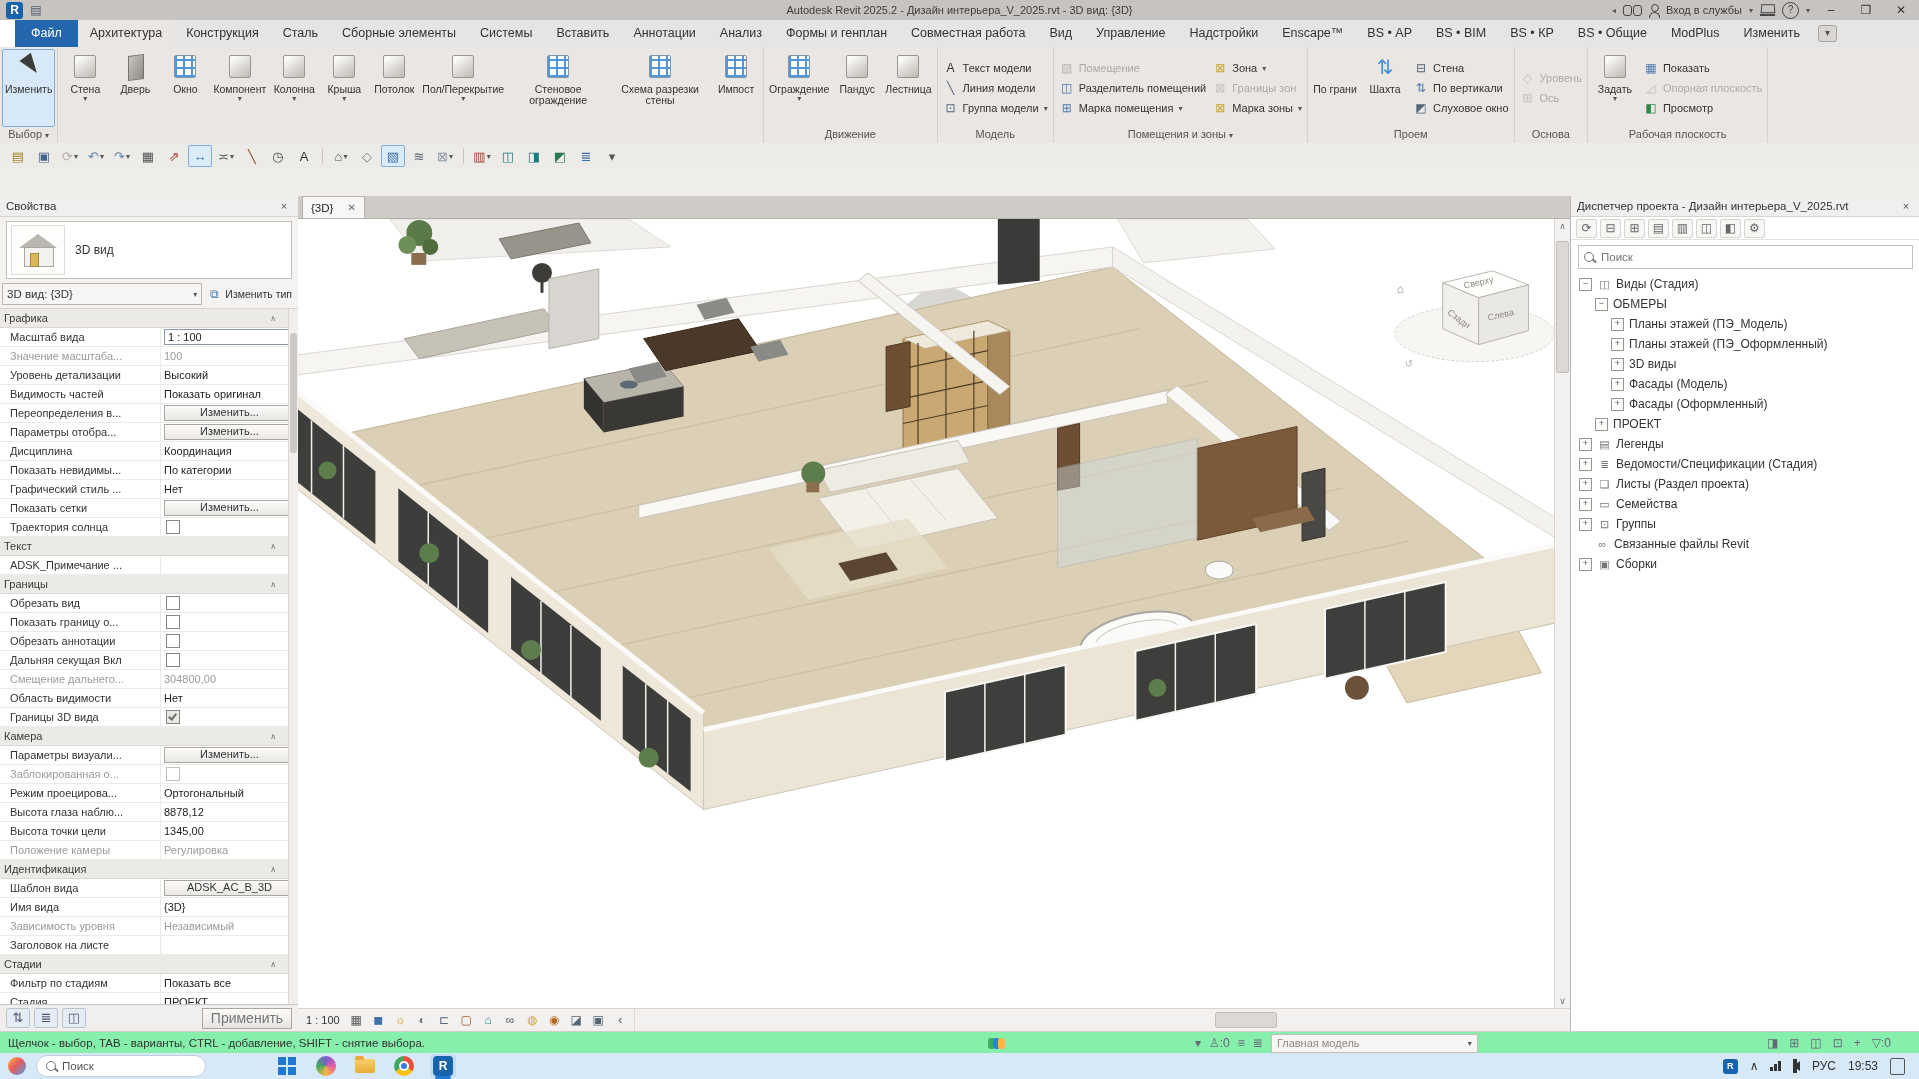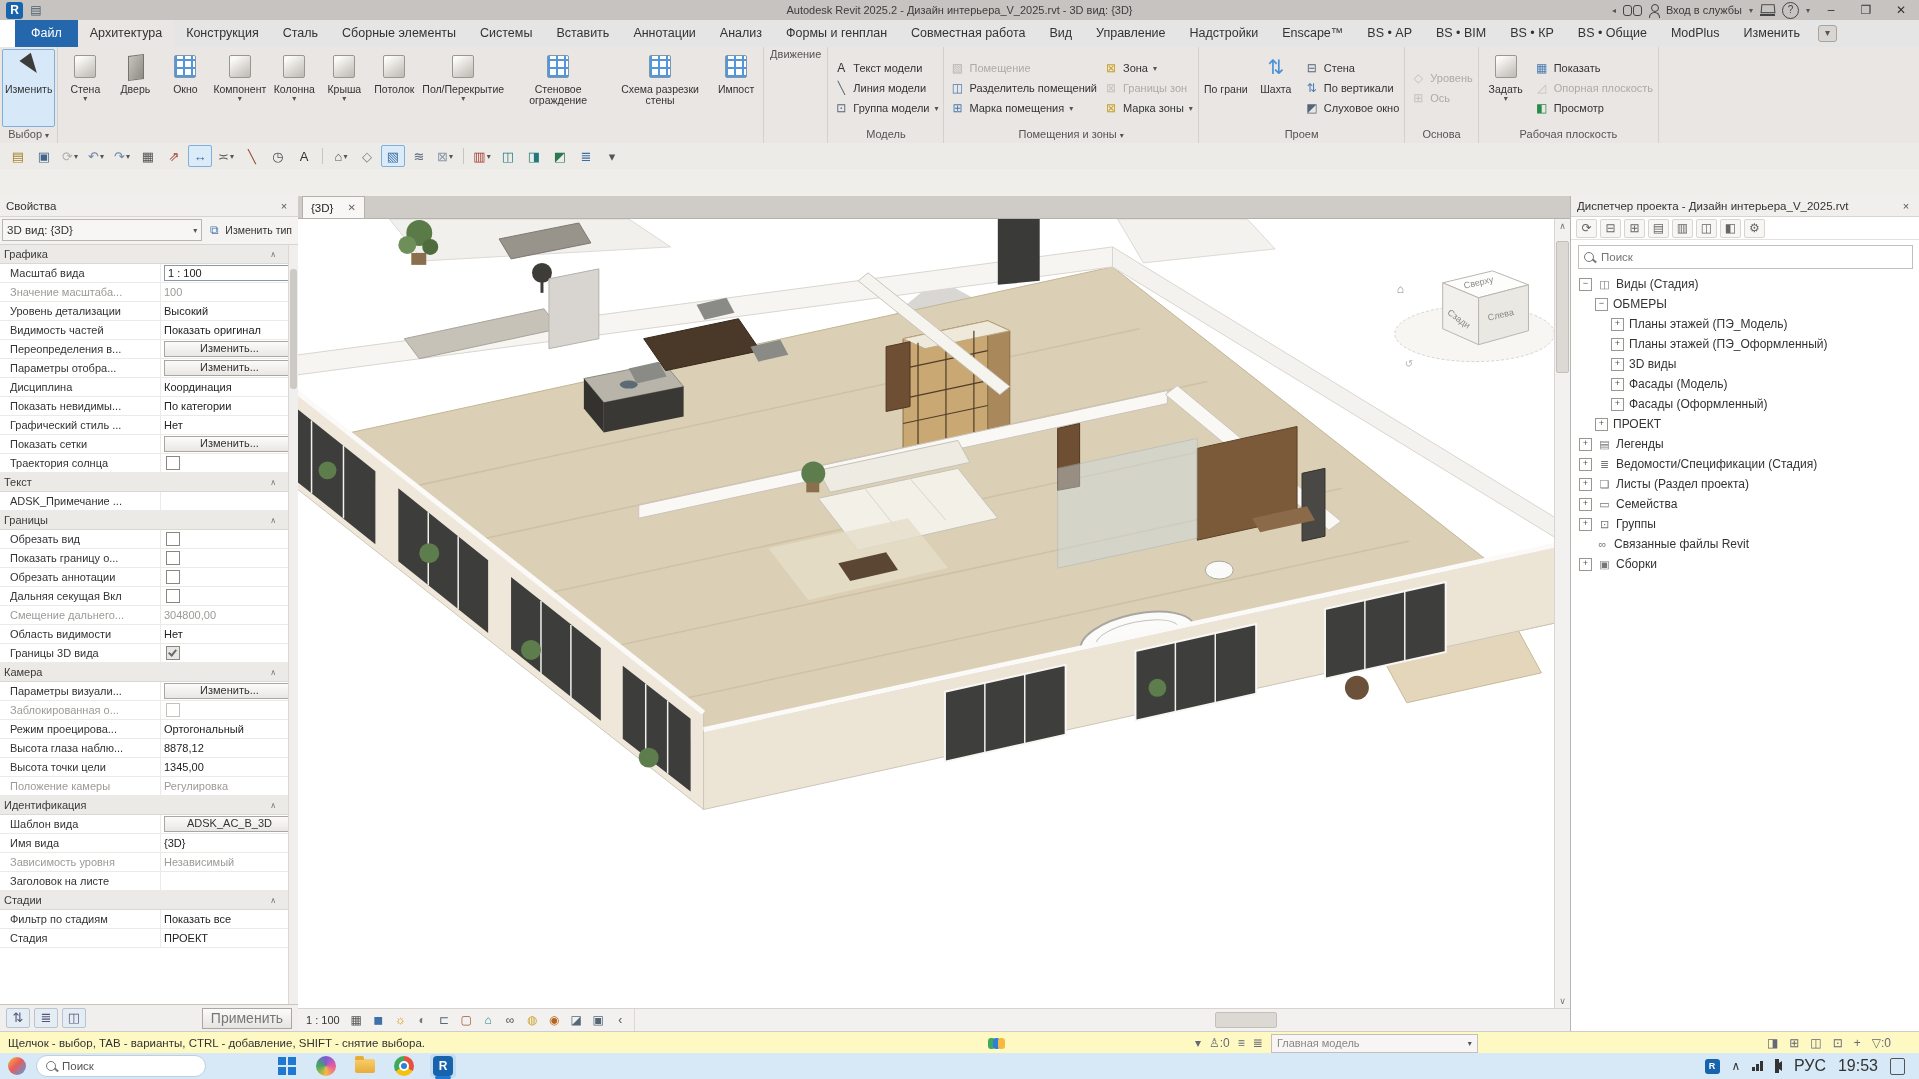--- a/index.html
+++ b/index.html
@@ -127,21 +127,21 @@
   #bsearch{margin:5px 7px;height:22px;border:1px solid #c3c0bb;display:flex;align-items:center;padding:0 5px;gap:5px}
   .mag{width:8px;height:8px;border:1.5px solid #777;border-radius:50%;position:relative;flex:0 0 auto}
   .mag::after{content:"";position:absolute;left:7px;top:7px;width:5px;height:1.5px;background:#777;transform:rotate(42deg)}
   #bsearch input{border:none;outline:none;flex:1;font-size:11.5px;color:#333;font-family:"Liberation Sans",sans-serif;background:transparent}
   #btree{flex:1;overflow:hidden;font-size:12px}
   .trow{height:20px;display:flex;align-items:center;white-space:nowrap}
   .texp{width:11px;height:11px;border:1px solid #9a978f;background:#fff;font-size:9px;line-height:9px;text-align:center;color:#555;flex:0 0 auto;margin-right:5px}
   .texp.none{border:none;background:transparent}
   .tico{width:15px;text-align:center;margin-right:4px;font-size:11px;color:#777;flex:0 0 auto}
   
-  #statusbar{left:0;top:1031px;width:1919px;height:22px;background:#fef9c3;border-top:1px solid #cfccc9;
+  #statusbar{left:0;top:1031px;width:1919px;height:22px;background:#86efac;border-top:1px solid #cfccc9;
              display:flex;align-items:center;font-size:11.5px;color:#333}
   #status-hint{padding-left:8px;white-space:nowrap}
   #ws-icon{position:absolute;left:990px;display:flex}
   #ws-icon i{width:7px;height:11px;border-radius:3px;display:block;margin-left:-2px}
   #status-right{position:absolute;left:1195px;display:flex;align-items:center;gap:8px}
   .sti{font-size:12px;color:#667}
   #model-select{width:195px;height:17px;border:1px solid #c3c0bb;background:#f7f6f4;display:flex;align-items:center;
                 padding:0 5px;color:#8a8782;font-size:11px}
   #model-select .ddg{margin-left:auto}
   #status-far{position:absolute;right:28px;display:flex;align-items:center;gap:11px}
@@ -163,21 +163,21 @@
   .chrome-ico::after{content:"";position:absolute;left:7px;top:7px;width:6px;height:6px;border-radius:50%;background:#2f7fd6}
   .paint-ico{width:20px;height:20px;border-radius:50%;background:conic-gradient(#7b5cd6,#e85ca0,#f5b942,#41a85f,#7b5cd6)}
   .rvt-ico{width:20px;height:20px;background:#1763ac;border-radius:4px;color:#fff;font-weight:bold;font-size:12px;text-align:center;line-height:20px}
   #tray{margin-left:auto;display:flex;align-items:center;gap:12px;padding-right:14px;color:#333}
   .rvt-mini{width:15px;height:15px;background:#1763ac;border-radius:3px;color:#fff;font-weight:bold;font-size:9px;text-align:center;line-height:15px}
   .netbars{display:flex;align-items:flex-end;gap:1.5px}
   .netbars i{width:2.5px;background:#333;display:block}
   .spk{width:0;height:0;border-top:5px solid transparent;border-bottom:5px solid transparent;border-right:7px solid #333;position:relative}
   .spk::after{content:"";position:absolute;left:0;top:-7px;width:4px;height:14px;background:#333}
   .corner-box{width:13px;height:15px;border:1px solid #555;border-radius:2px}
-  .tray-txt{font-size:16px}
+  .tray-txt{font-size:12px}
 </style>
 </head>
 <body>
 
 <div class="abs" id="titlebar">
   <div class="rlogo">R</div>
   <div class="tb-ico">▤</div>
   <div id="tb-title">Autodesk Revit 2025.2 - Дизайн интерьера_V_2025.rvt - 3D вид: {3D}</div>
   <div id="tb-right">
     <span class="ddg">◂</span>
@@ -274,20 +274,34 @@
           <span class="bi bi-curtain-grid grid"></span>
           <div>Схема разрезки стены</div>
         </div>
         <div class="btn-big">
           <span class="bi bi-mullion grid"></span>
           <div>Импост</div>
         </div>
       </div>
     </div>
     <div class="rpanel">
+      <div class="rbody">
+        <div class="btn-big dd-after">
+          <span class="bi bi-railing grid"></span>
+          <div>Ограждение</div>
+        </div>
+        <div class="btn-big">
+          <span class="bi bi-ramp"></span>
+          <div>Пандус</div>
+        </div>
+        <div class="btn-big">
+          <span class="bi bi-stair"></span>
+          <div>Лестница</div>
+        </div>
+      </div>
       <div class="rlabel">Движение</div>
     </div>
     <div class="rpanel">
       <div class="rbody">
         <div class="scol">
           <div class="sbtn">
             <span class="si" style="color: rgb(51, 51, 51);">A</span>
             <span>Текст модели</span>
           </div>
           <div class="sbtn">
@@ -486,20 +500,28 @@
       <span style="color: rgb(85, 85, 85);">▾</span>
     </div>
   </div>
 
 <div class="abs" id="options"></div>
 
 <div class="abs" id="props">
   <div class="pane-head">
     <span>Свойства</span>
     <span class="pane-close">×</span>
+  </div>
+  <div id="type-box">
+    <div id="type-img">
+      <div class="roof"></div>
+        <div class="housebody"></div>
+        <div class="housedoor"></div>
+    </div>
+    <div>3D вид</div>
   </div>
   <div id="selector-row">
     <div id="type-select">
       <span>3D вид: {3D}</span>
       <span class="ddg">▾</span>
     </div>
     <div id="edit-type">
       <span class="si" style="color:#4a7ab0">⧉</span>
       <span>Изменить тип</span>
     </div>

